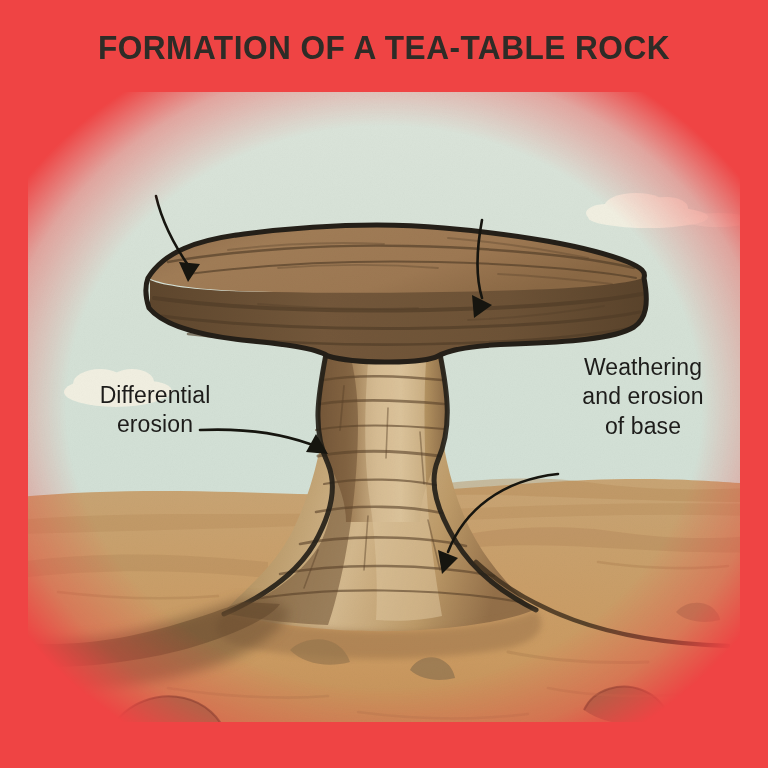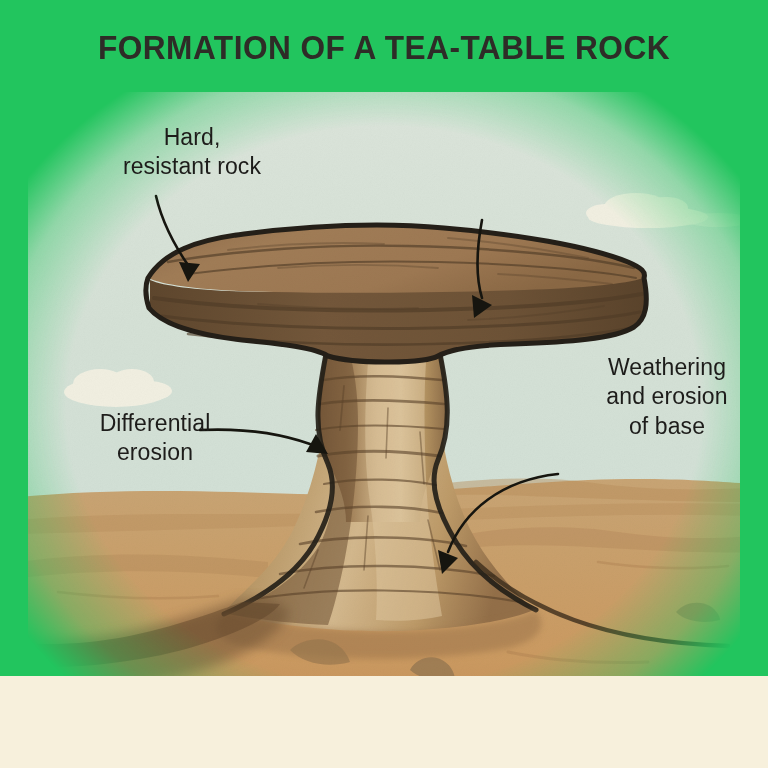--- a/index.html
+++ b/index.html
@@ -3,22 +3,22 @@
 <meta charset="utf-8">
 <style>
   html, body {
     margin: 0;
     padding: 0;
     background: #f7f0dc;
   }
   #page {
     position: relative;
     width: 768px;
-    height: 676px;
-    background: #22c55e;
+    height: 768px;
+    background: #ef4444;
     overflow: hidden;
     font-family: "Liberation Sans", sans-serif;
   }
 
   
   #title {
     position: absolute;
     top: 28px;
     left: 0;
     width: 768px;
@@ -47,22 +47,22 @@
   .label {
     position: absolute;
     color: #1d1c1a;
     font-size: 23px;
     line-height: 1.28;
     letter-spacing: 0.1px;
     white-space: pre-line;
   }
   #label-hard        { left: 82px;  top: 123px; width: 220px; text-align: center; }
   #label-softer      { left: 375px; top: 123px; width: 270px; text-align: center; }
-  #label-differential{ left: 60px;  top: 381px; width: 190px; text-align: center; margin-top: 28px; }
-  #label-weathering  { left: 572px; top: 353px; width: 190px; text-align: center; }
+  #label-differential{ left: 60px;  top: 381px; width: 190px; text-align: center; }
+  #label-weathering  { left: 548px; top: 353px; width: 190px; text-align: center; }
 </style>
 </head>
 <body>
 
 <div id="page">
 
   <div id="title">FORMATION OF A TEA-TABLE ROCK</div>
 
   <div id="plate">
     <svg viewBox="0 0 712 630" xmlns="http://www.w3.org/2000/svg" preserveAspectRatio="none">
@@ -296,22 +296,20 @@
           <g>
             <path d="M 530,382 C 474,388 436,418 420,460" fill="none" stroke-width="2.6"></path>
             <path d="M 414,482 L 410,458 L 430,466 Z" stroke="none"></path>
           </g>
         </g>
 
       </g>
     </svg>
   </div>
 
-  <div class="label" id="label-hard">Hard,
-resistant rock</div>
 
 
   <div class="label" id="label-differential">Differential
 erosion</div>
 
   <div class="label" id="label-weathering">Weathering
 and erosion
 of base</div>
 
 </div>

